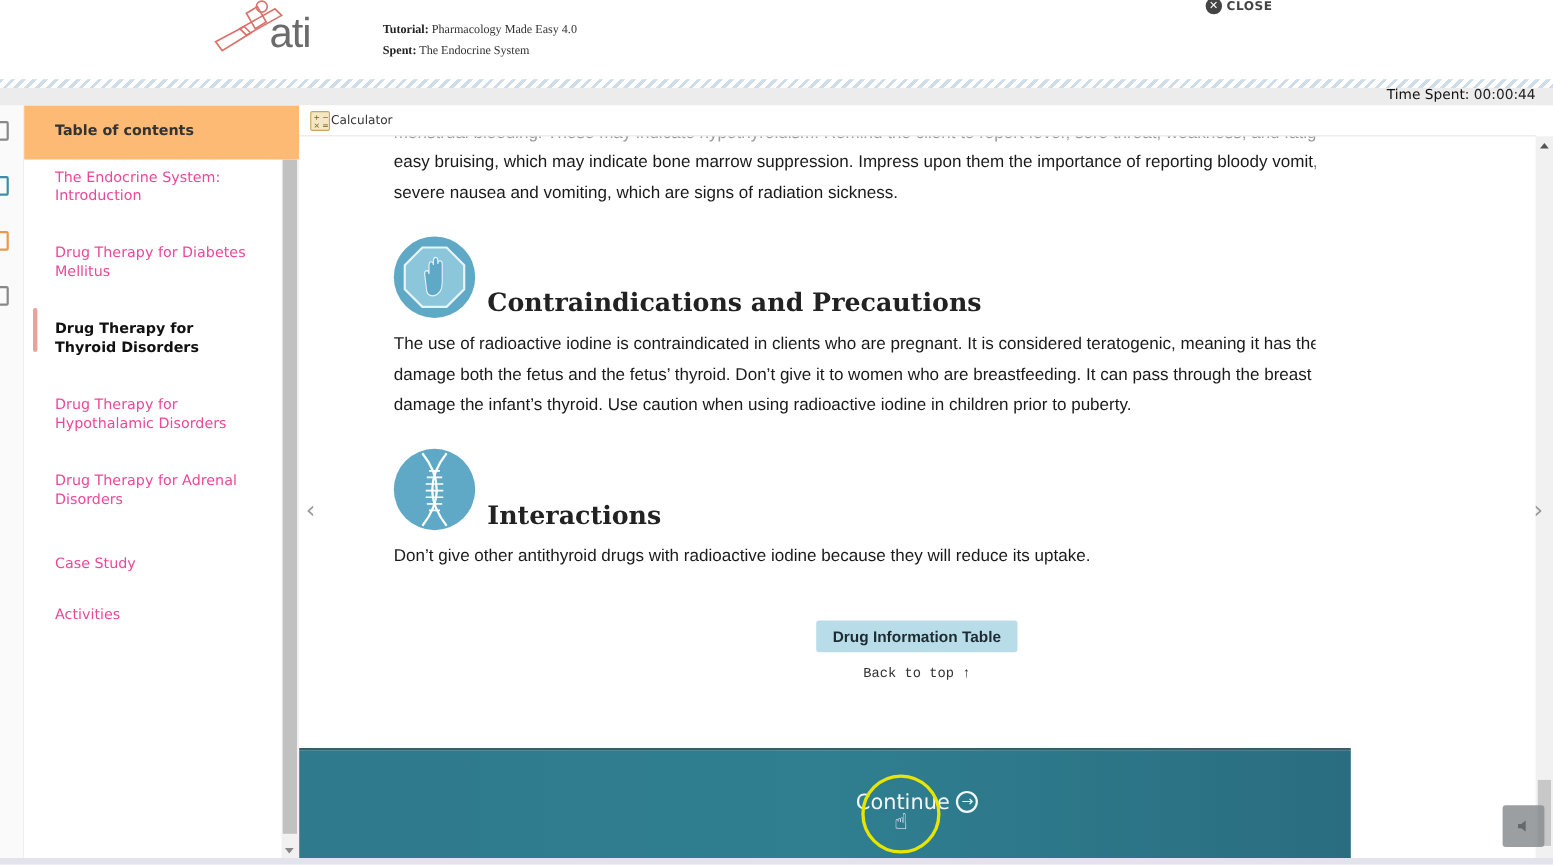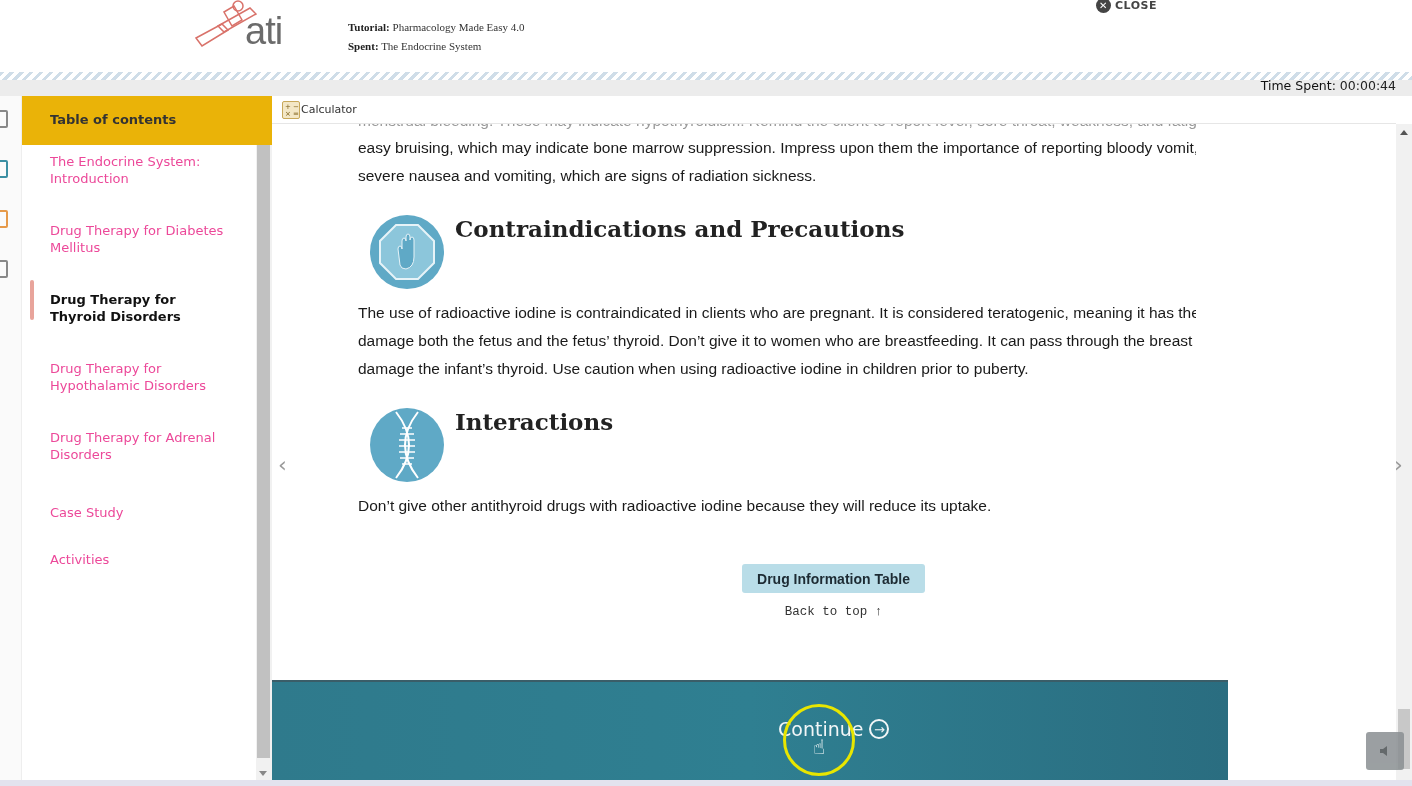--- a/index.html
+++ b/index.html
@@ -20,41 +20,41 @@
   .timebar { position: absolute; left: 0; top: 80px; width: 1412px; height: 16px; background: #ececec; }
   .time-spent { position: absolute; right: 16px; top: -2px; font-size: 12.5px; color: #222; }
   .time-spent b { font-weight: normal; color: #111; }
 
   
   .icon-strip { position: absolute; left: 0; top: 96px; width: 22px; height: 684px; background: #fafafa; border-right: 1px solid #eee; }
   .strip-icon { position: absolute; left: -4px; width: 12px; height: 18px; border: 2px solid #888; border-radius: 2px; }
 
   
   .toc { position: absolute; left: 22px; top: 96px; width: 250px; height: 684px; background: #fff; }
-  .toc-header { position: absolute; left: 0; top: 0; width: 250px; height: 49px; background: #eab308; }
+  .toc-header { position: absolute; left: 0; top: 0; width: 250px; height: 49px; background: #fdba74; }
   .toc-title { position: absolute; left: 28px; top: 16px; font-size: 13px; color: #333; font-weight: 600; }
   .toc-list { position: absolute; left: 0; top: 49px; width: 234px; height: 635px; overflow: hidden; }
   .toc-item { position: absolute; left: 28px; width: 180px; font-size: 13px; line-height: 16.5px; color: #ec4899; cursor: pointer; }
   .toc-item.active { color: #111; font-weight: bold; }
   .toc-active-bar { position: absolute; left: 8px; width: 4px; height: 40px; background: #e8a49b; border-radius: 2px; }
   .toc-scroll { position: absolute; left: 234px; top: 49px; width: 16px; height: 635px; background: #f1f1f1; }
   .toc-scroll-thumb { position: absolute; left: 1px; top: 0; width: 13px; height: 613px; background: #c1c1c1; }
   .toc-scroll-arrow { position: absolute; left: 3px; bottom: 4px; width: 0; height: 0; border-left: 4px solid transparent; border-right: 4px solid transparent; border-top: 5px solid #888; }
 
   
   .content { position: absolute; left: 272px; top: 96px; width: 1140px; height: 684px; background: #fff; }
   .toolbar { position: absolute; left: 0; top: 0; width: 1124px; height: 28px; background: #fff; border-bottom: 1px solid #e6e6e6; display: flex; align-items: center; }
   .calc-icon { margin-left: 10px; width: 18px; height: 18px; background: #f3e7c6; border: 1px solid #c8a85a; border-radius: 2px; position: relative; }
   .calc-icon span { position: absolute; font-size: 7px; color: #7a5a10; line-height: 7px; }
   .calc-label { margin-left: 1px; font-size: 11px; color: #333; }
 
   .reader { position: absolute; left: 0; top: 28px; width: 924px; height: 556px; overflow: hidden; }
   .para { position: absolute; left: 86px; width: 950px; font-family: "Liberation Sans", sans-serif; font-size: 15.5px; line-height: 28px; color: #1a1a1a; }
   .cut-line { position: absolute; left: 86px; top: -12px; width: 940px; font-family: "Liberation Sans", sans-serif; font-size: 15.5px; color: #999; white-space: nowrap; overflow: hidden; }
-  .section-head { position: absolute; left: 98px; display: flex; align-items: flex-start; }
+  .section-head { position: absolute; left: 86px; display: flex; align-items: flex-end; }
   .section-icon { width: 74px; height: 74px; border-radius: 50%; background: #5fa9c6; position: relative; }
   .section-title { margin-left: 11px; font-family: "DejaVu Serif", serif; font-weight: bold; font-size: 23px; color: #222; }
 
   .drug-btn { position: absolute; left: 470px; top: 440px; width: 183px; height: 29px; background: #b9dde8; border-radius: 3px; font-family: "Liberation Sans", sans-serif; font-weight: bold; font-size: 14px; color: #1d2b33; display: flex; align-items: center; justify-content: center; cursor: pointer; }
   .back-top { position: absolute; left: 470px; top: 481px; width: 183px; text-align: center; font-family: Liberation Mono, monospace; font-size: 12.5px; color: #333; cursor: pointer; }
 
   .nav-arrow { position: absolute; top: 328px; font-size: 22px; color: #999; font-family: "DejaVu Sans", sans-serif; cursor: pointer; }
 
   .main-scroll { position: absolute; left: 1124px; top: 28px; width: 16px; height: 656px; background: #f1f1f1; }
   .main-scroll-thumb { position: absolute; left: 2px; top: 585px; width: 12px; height: 60px; background: #c8c8c8; }

